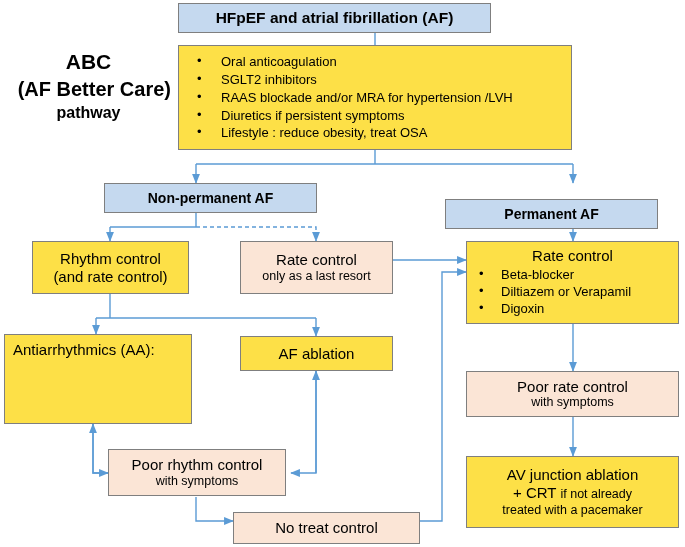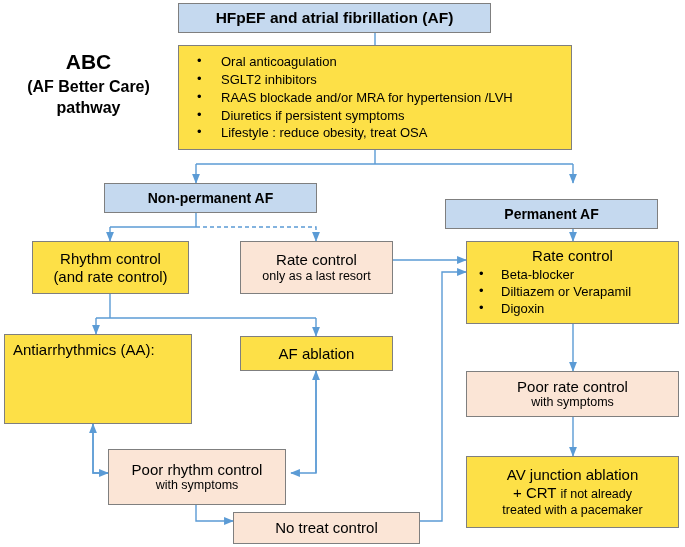--- a/index.html
+++ b/index.html
@@ -79,21 +79,21 @@
     position: absolute;
     left: 6px;
     top: 48px;
     width: 165px;
     text-align: center;
     font-weight: bold;
     color: #000;
     line-height: 1.32;
   }
   #abc-caption .l1 { font-size: 21px; }
-  #abc-caption .l2 { font-size: 16px; }
+  #abc-caption .l2 { font-size: 20px; text-align: right; }
   #abc-caption .l3 { font-size: 16px; }
 
   .sub { font-size: 12.5px; }
   .mainline { font-size: 15px; }
   .nowrap { white-space: nowrap; }
 </style>
 </head>
 <body>
 
 <div id="canvas">
@@ -199,21 +199,21 @@
 
   <div class="node fill-green center" style="left:240px; top:336px; width:153px; height:35px;">
     <span class="mainline">AF ablation</span>
   </div>
 
   <div class="node fill-peach center" style="left:466px; top:371px; width:213px; height:46px;">
     <span class="mainline">Poor rate control</span>
     <span class="sub">with symptoms</span>
   </div>
 
-  <div class="node fill-peach center" style="left:108px; top:449px; width:178px; height:56px;">
+  <div class="node fill-peach center" style="left:108px; top:449px; width:178px; height:47px;">
     <span class="mainline">Poor rhythm control</span>
     <span class="sub">with symptoms</span>
   </div>
 
   <div class="node fill-peach center" style="left:233px; top:512px; width:187px; height:32px;">
     <span class="mainline">No treat control</span>
   </div>
 
   <div class="node fill-green center" style="left:466px; top:456px; width:213px; height:72px;">
     <span class="mainline">AV junction ablation</span>

